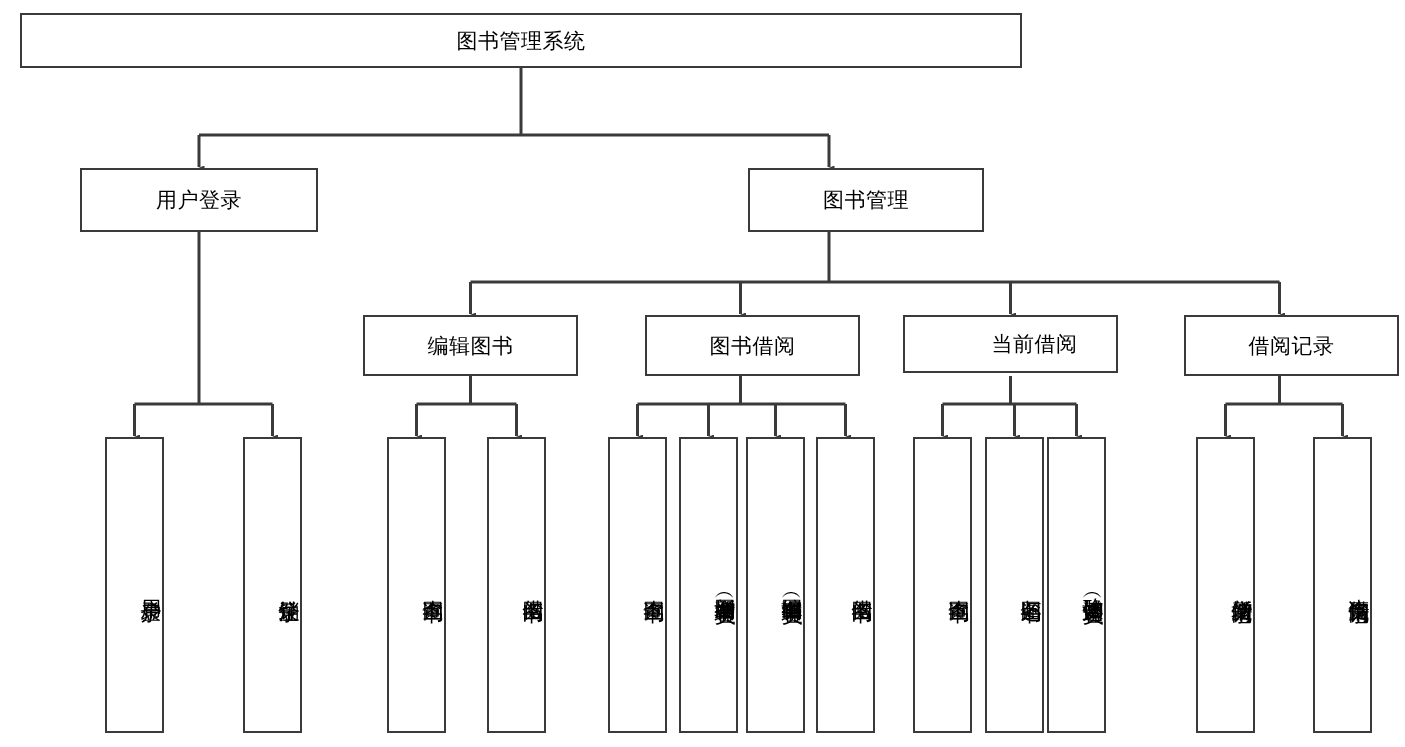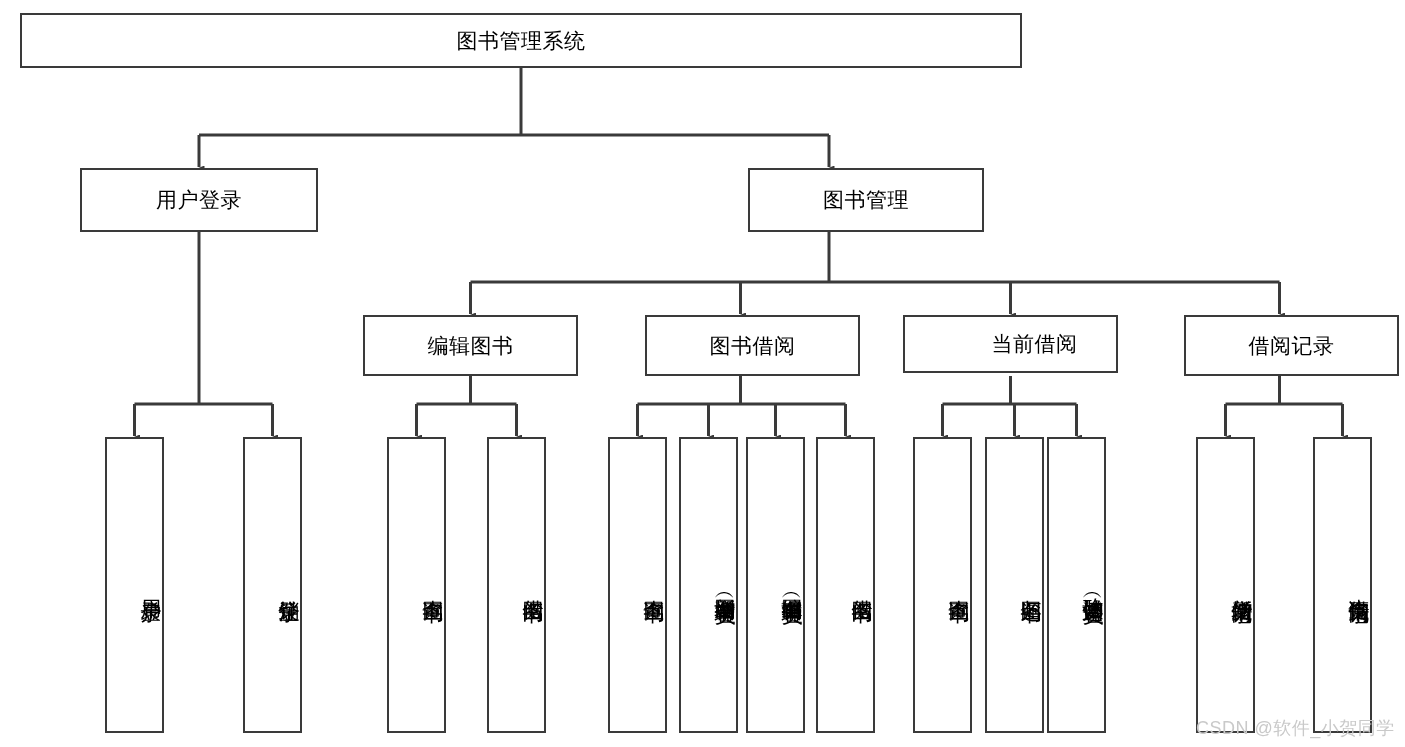--- a/index.html
+++ b/index.html
@@ -167,14 +167,13 @@
         <span class="lbl">借阅记录</span>
       </div>
       <div class="node vert" style="left: 1196px; top: 437px; width: 59px; height: 296px;">
         <span class="lbl">新增借阅记录</span>
       </div>
       <div class="node vert" style="left: 1313px; top: 437px; width: 59px; height: 296px;">
         <span class="lbl">查询借阅记录</span>
       </div>
     </div>
 
-  <div class="watermark" style="left:1196px; top:716px;">CSDN @软件_小贺同学</div>
 </div>
 
 </body></html>

